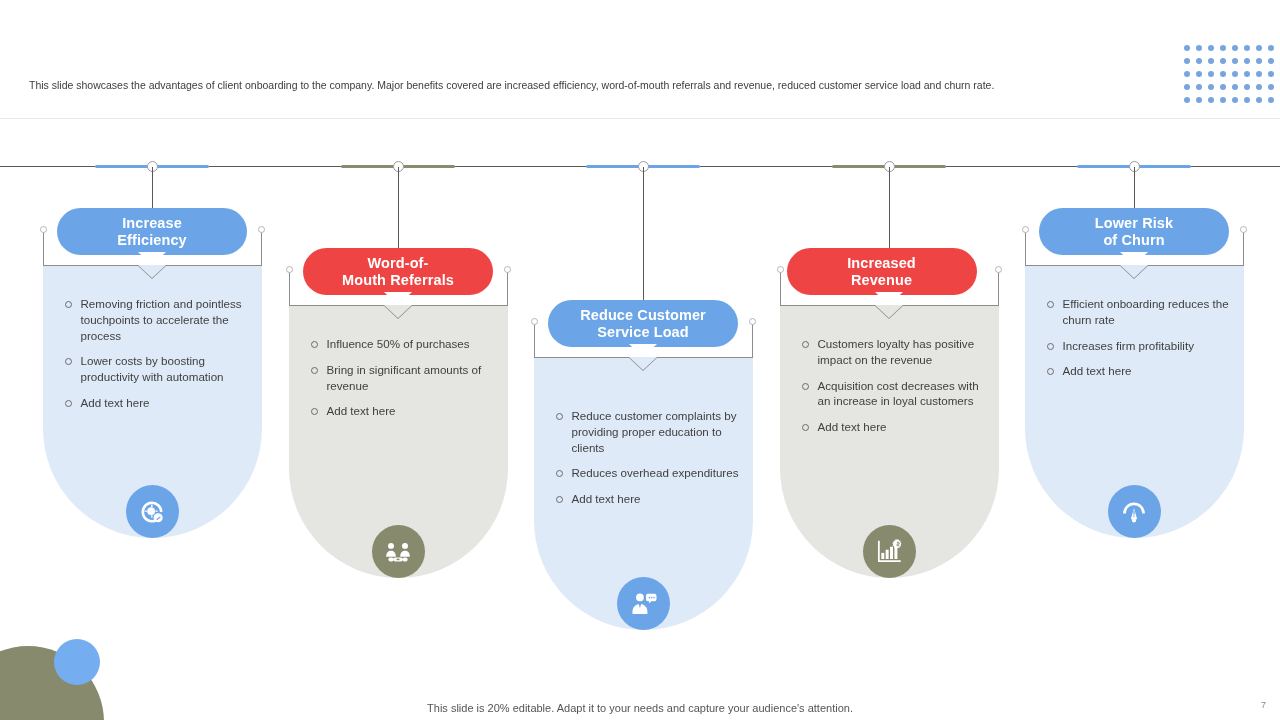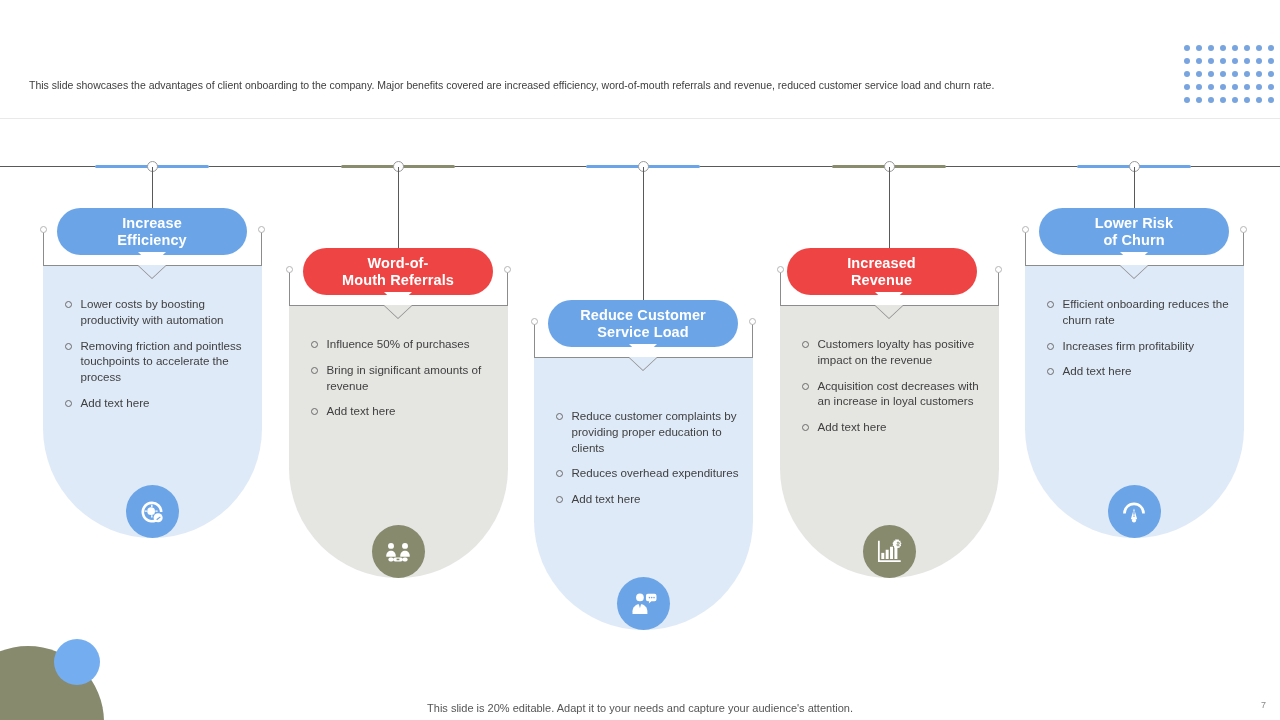--- a/index.html
+++ b/index.html
@@ -302,22 +302,22 @@
           <span class="bracket-dot r"></span>
         </div>
         <div class="card-body blue" style="top: 266px; height: 272px;"></div>
         <div class="notch-line" style="left: 94.5px; top: 265px;"></div>
         <div class="notch" style="left: 95.5px; top: 265px; border-top-color: rgb(223, 234, 248);"></div>
         <div class="notch" style="left: 95.5px; top: 252px; border-top-color: rgb(255, 255, 255); z-index: 5;"></div>
         <div class="pill blue" style="left: 14.5px; top: 208px;">
           <span>Increase<br>Efficiency</span>
         </div>
         <ul class="bullets" style="top: 296px;">
+          <li>Removing friction and pointless touchpoints to accelerate the process</li>
           <li>Lower costs by boosting productivity with automation</li>
-          <li>Removing friction and pointless touchpoints to accelerate the process</li>
           <li>Add text here</li>
         </ul>
         <div class="icon-circle blue" style="left: 83px; top: 485px;">
           <svg viewBox="0 0 32 32">
             <path d="M16 4a12 12 0 1 0 9.5 19.3l-2.3-1.8A9 9 0 1 1 25 16h3A12 12 0 0 0 16 4z"></path>
             <circle cx="15" cy="15" r="4.4"></circle>
             <path d="M15 7.6h1.6v2.6H15zm0 12.2h1.6v2.6H15zM7.6 14.2h2.6v1.6H7.6zm12.2 0h2.6v1.6h-2.6z"></path>
             <circle cx="23" cy="22.5" r="5.2"></circle>
             <path d="M20.9 24.3l4.2-3.3.9 1.1-4.2 3.3z" fill="#6ba5e7"></path>
           </svg>

